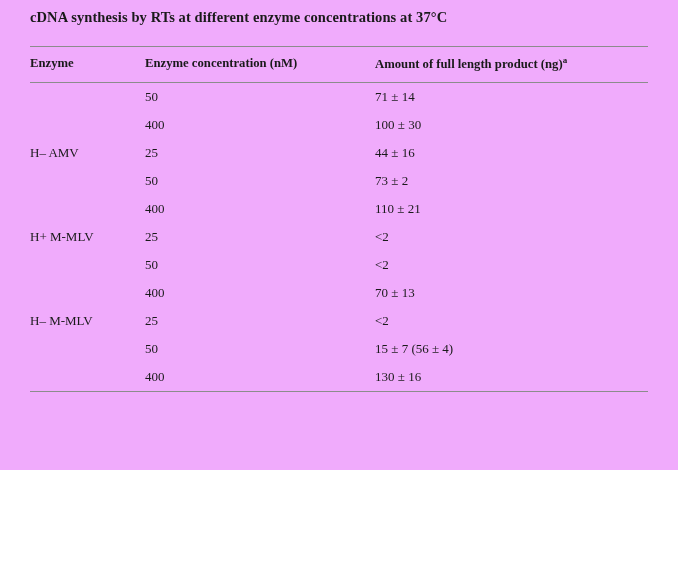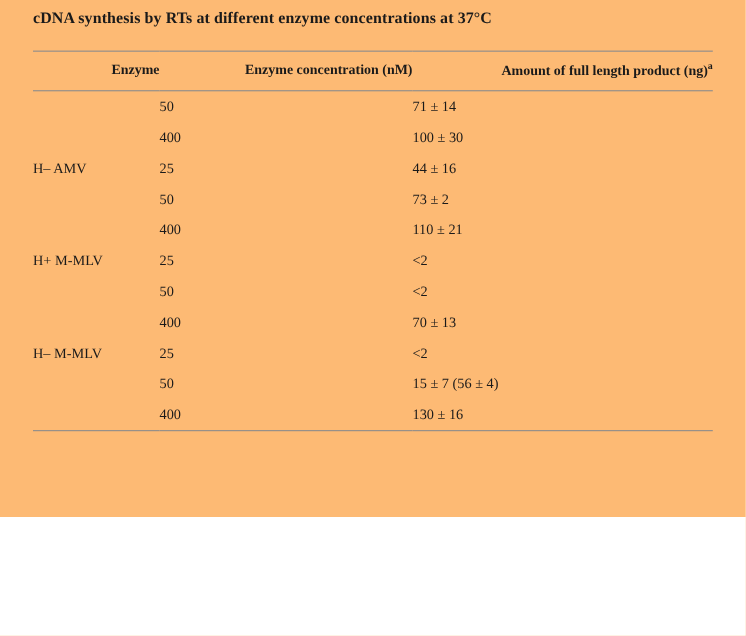--- a/index.html
+++ b/index.html
@@ -17,21 +17,21 @@
     position: relative;
     width: 678px;
     height: 578px;
   }
   .table-card {
     position: absolute;
     left: 0;
     top: 0;
     width: 678px;
     height: 470px;
-    background: #fdba74;
+    background: #f0abfc;
     box-sizing: border-box;
   }
   .table-title {
     position: absolute;
     left: 30px;
     top: 9px;
     font-size: 14.5px;
     font-weight: bold;
     color: #1a1a1a;
     letter-spacing: 0.1px;
@@ -44,23 +44,23 @@
     border-collapse: collapse;
     font-size: 13px;
     color: #1a1a1a;
   }
   table.data thead th {
     font-weight: bold;
     font-size: 12.7px;
     padding: 8px 0 10px 0;
     border-top: 1.3px solid #8c8c8c;
     border-bottom: 1.3px solid #8c8c8c;
-    text-align: right;
+    text-align: left;
   }
-  table.data thead th.c0 { width: 115px; text-align: right; }
+  table.data thead th.c0 { width: 115px; text-align: left; }
   table.data thead th.c1 { width: 230px; }
   table.data thead th.c2 { width: 273px; }
   table.data tbody td {
     padding: 6px 0 6px 0;
     vertical-align: top;
     font-size: 13px;
   }
   table.data tbody td.c0 { width: 115px; }
   table.data tbody td.c1 { width: 230px; }
   table.data tbody td.c2 { width: 273px; }

